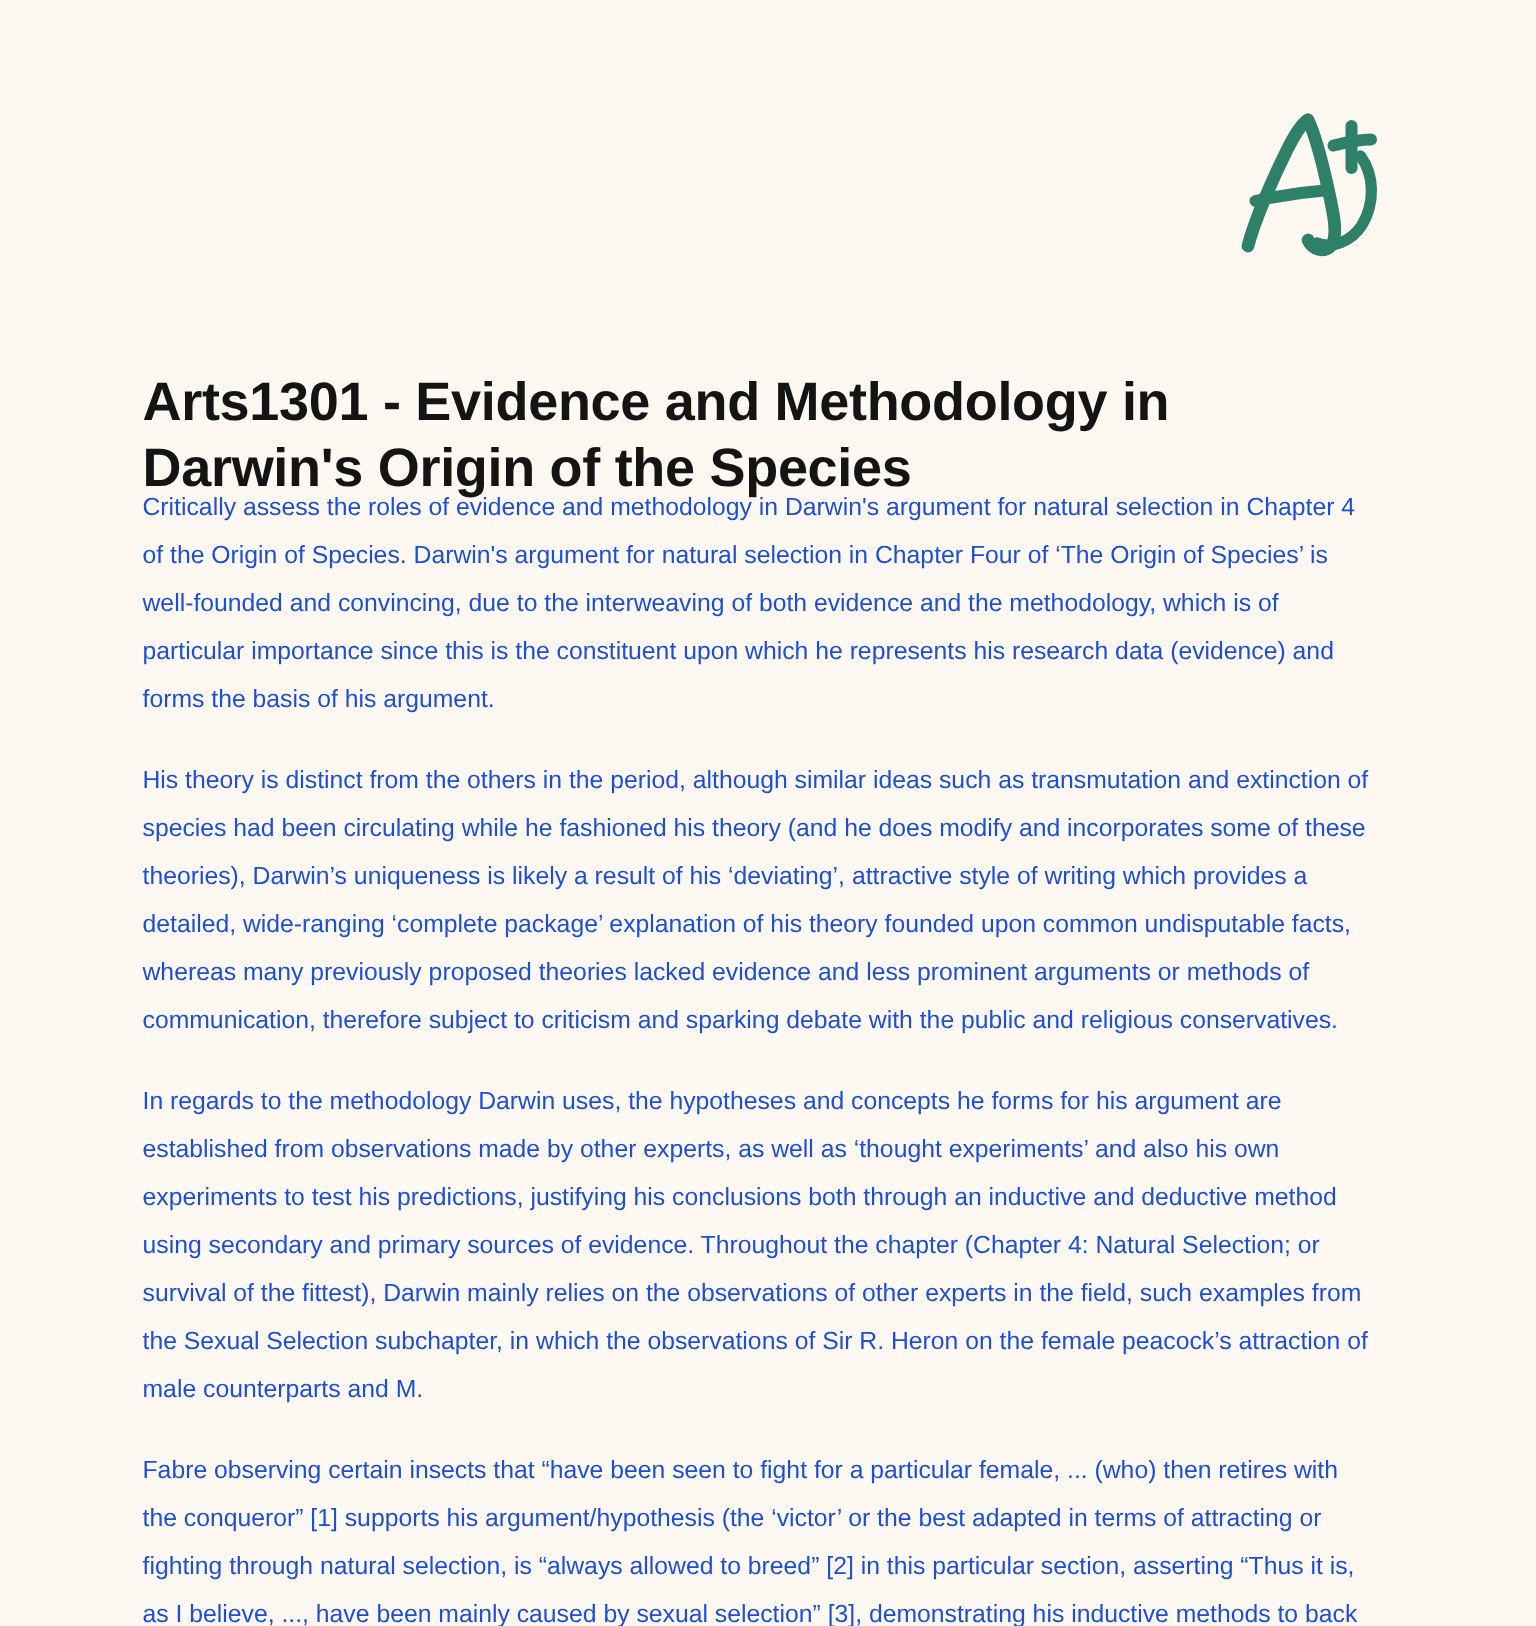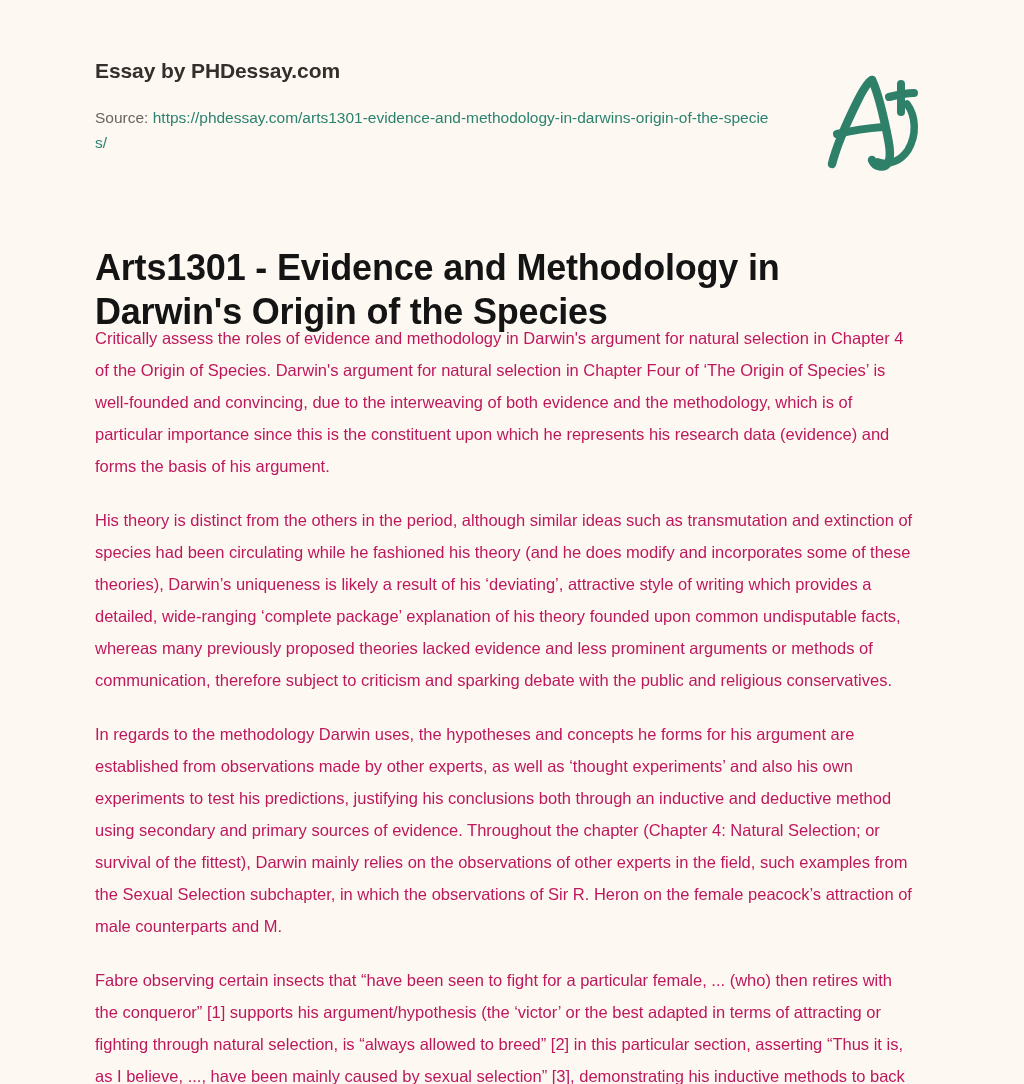--- a/index.html
+++ b/index.html
@@ -86,37 +86,30 @@
     position: absolute;
     left: 95px;
     top: 322px;
     width: 840px;
   }
 
   .body-copy p {
     margin: 0 16px 22px 0;
     font-size: 16.5px;
     line-height: 32px;
-    color: #be185d;
+    color: #1d4ed8;
     text-align: left;
   }
   .body-copy p:last-child { margin-bottom: 0; }
 </style>
 </head>
 <body>
 
 <div class="page">
 
-  <div class="header">
-    <div class="brand-line">Essay by PHDessay.com</div>
-    <div class="source-line">
-      <span class="source-label">Source:</span>
-      <a class="source-url" href="#">https://phdessay.com/arts1301-evidence-and-methodology-in-darwins-origin-of-the-species/</a>
-    </div>
-  </div>
 
   <div class="logo">
     <svg viewBox="0 0 120 112" width="120" height="112" aria-hidden="true">
       <g fill="none" stroke="#2e8069" stroke-linecap="round" stroke-linejoin="round">
 
         <path d="M20 102 C24 86 36 58 46 38 C51 28 56 20 60 18" stroke-width="8.5"></path>
 
         <path d="M60 18 C64 26 69 44 73 62 C77 80 80 94 76 101 C72 107 63 105 60 98" stroke-width="8.5"></path>
 
         <path d="M25 72 C38 69 58 66 71 65" stroke-width="8"></path>

